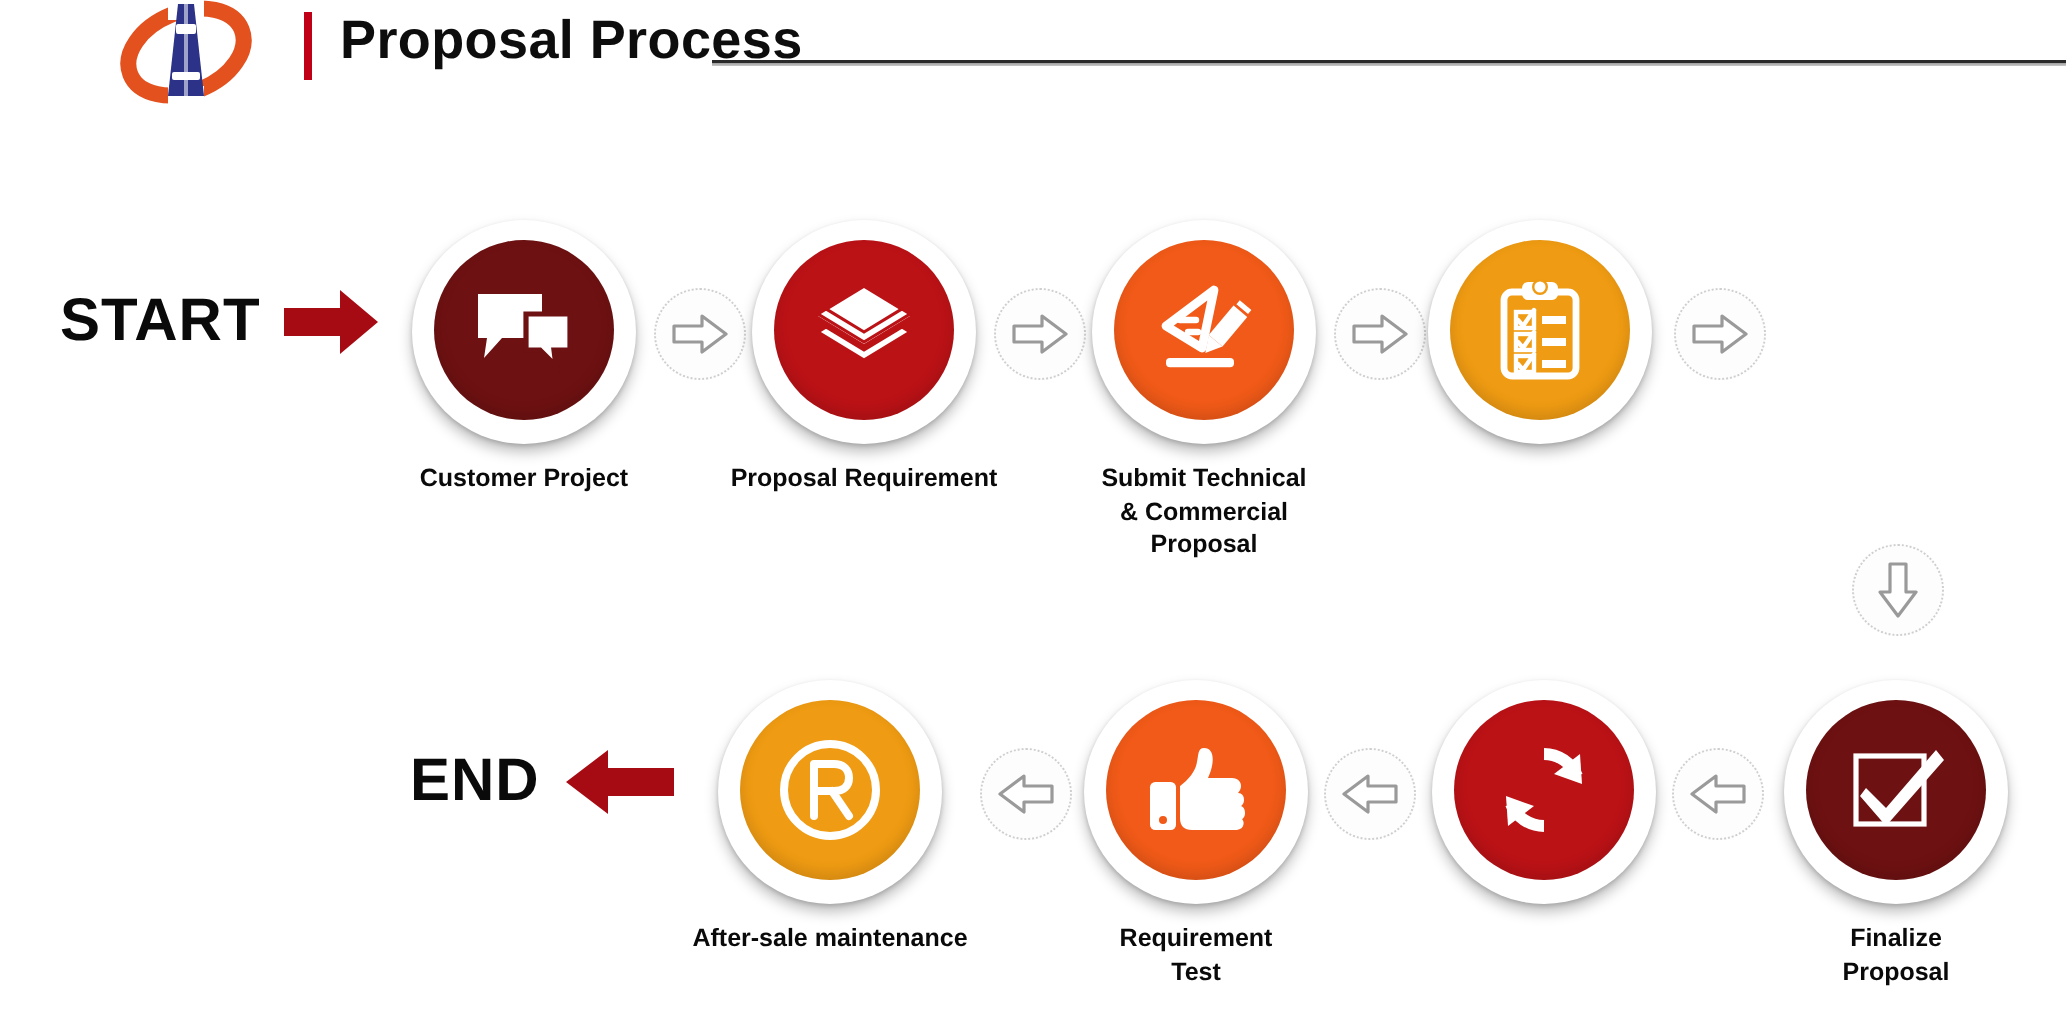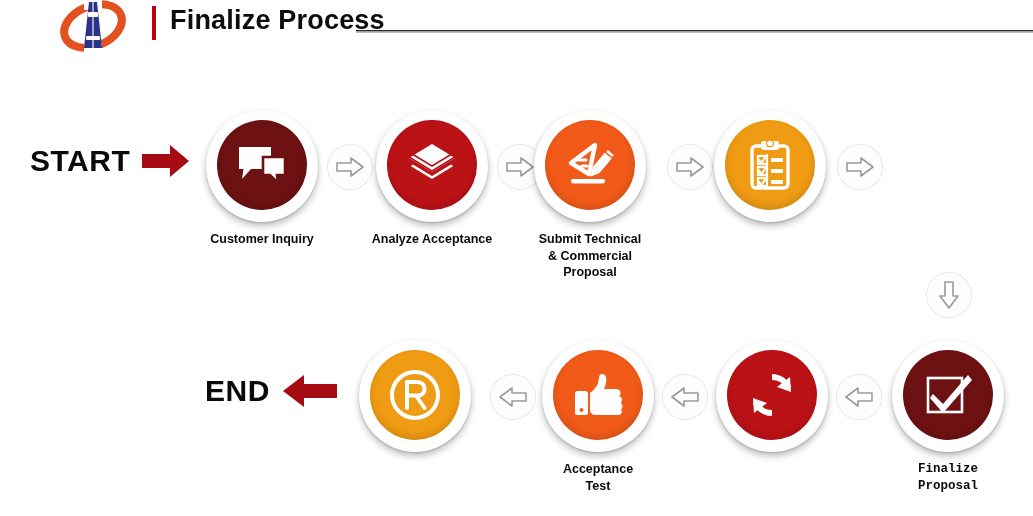--- a/index.html
+++ b/index.html
@@ -139,21 +139,21 @@
       <rect x="28" y="43" width="18" height="9" fill="#ffffff"></rect>
 
       <path d="M33 2 L41 2 L46 48 L28 48 Z" fill="#2b3288"></path>
       <rect x="32" y="12" width="10" height="5" rx="1" fill="#ffffff"></rect>
       <rect x="30" y="36" width="14" height="4" rx="1" fill="#ffffff"></rect>
       <rect x="36" y="2" width="2" height="46" fill="#ffffff" opacity="0.55"></rect>
     </svg>
   </div>
 
   <div id="title-bar-mark"></div>
-  <div id="page-title">Finalize Process</div>
+  <div id="page-title">Proposal Process</div>
   <div id="title-rule"></div>
 </div>
 
 <div id="row1" class="row">
 
   <div class="endcap" style="left:30px; top:44px;">
     <span class="endcap-text">START</span>
     <span>
       <svg width="48" height="34" viewBox="0 0 48 34">
         <path d="M0 10 L28 10 L28 1 L47 17 L28 33 L28 24 L0 24 Z" fill="#a60b13"></path>
@@ -166,21 +166,21 @@
       <div class="disc-ring"></div>
       <div class="disc" style="background:#6e1112;">
         <span>
           <svg width="50" height="44" viewBox="0 0 50 44">
             <path d="M2 4 H34 V26 H14 L5 36 L6.5 26 H2 Z" fill="#ffffff"></path>
             <path d="M26 14 H48 V32 H40 L41 40 L33 32 H26 Z" fill="#ffffff" stroke="#6e1112" stroke-width="2.6"></path>
           </svg>
         </span>
       </div>
     </div>
-    <div class="node-label">Customer Inquiry</div>
+    <div class="node-label">Customer Project</div>
   </div>
 
   <div class="conn" style="left:327px; top:44px;">
     <span>
       <svg width="28" height="22" viewBox="0 0 28 22">
         <path d="M1 7 L15 7 L15 2 L27 11 L15 20 L15 15 L1 15 Z" fill="#ffffff" stroke="#9a9a9a" stroke-width="1.6" stroke-linejoin="round"></path>
       </svg>
     </span>
   </div>
 
@@ -190,32 +190,32 @@
       <div class="disc" style="background:#bb1216;">
         <span>
           <svg width="50" height="46" viewBox="0 0 50 46">
             <path d="M25 2 L48 16 L25 30 L2 16 Z" fill="#ffffff"></path>
             <path d="M25 24 L44 12.5 L48 15 L25 29 L2 15 L6 12.5 Z" fill="#ffffff" stroke="#bb1216" stroke-width="1.6"></path>
             <path d="M25 33 L44 21.5 L48 24 L25 38 L2 24 L6 21.5 Z" fill="#ffffff" stroke="#bb1216" stroke-width="1.6"></path>
           </svg>
         </span>
       </div>
     </div>
-    <div class="node-label">Analyze Acceptance</div>
+    <div class="node-label">Proposal Requirement</div>
   </div>
 
   <div class="conn" style="left:497px; top:44px;">
     <span>
       <svg width="28" height="22" viewBox="0 0 28 22">
         <path d="M1 7 L15 7 L15 2 L27 11 L15 20 L15 15 L1 15 Z" fill="#ffffff" stroke="#9a9a9a" stroke-width="1.6" stroke-linejoin="round"></path>
       </svg>
     </span>
   </div>
 
-  <div class="node" style="left:520px; top:10px;">
+  <div class="node" style="left:532px; top:10px;">
     <div class="disc-wrap">
       <div class="disc-ring"></div>
       <div class="disc" style="background:#f15a18;">
         <span>
           <svg width="50" height="48" viewBox="0 0 50 48">
             <path d="M6 22 L30 4 L24 33 Z" fill="none" stroke="#ffffff" stroke-width="4.4" stroke-linejoin="round"></path>
             <path d="M13 19 L21 19" stroke="#ffffff" stroke-width="3.2" stroke-linecap="round"></path>
             <path d="M17 25 L22 25" stroke="#ffffff" stroke-width="3.2" stroke-linecap="round"></path>
             <g transform="rotate(40 33 26)">
               <rect x="29" y="6" width="9" height="24" fill="#ffffff"></rect>
@@ -298,20 +298,21 @@
       <div class="disc-ring"></div>
       <div class="disc" style="background:#ef9b13;">
         <span>
           <svg width="60" height="60" viewBox="0 0 60 60">
             <circle cx="30" cy="30" r="23" fill="none" stroke="#ffffff" stroke-width="4"></circle>
             <path d="M22 43 L22 17 L32 17 C37 17 39.5 20 39.5 24 C39.5 28 37 30.5 32 30.5 L24 30.5 M31 30.5 L39.5 43" fill="none" stroke="#ffffff" stroke-width="4" stroke-linecap="round" stroke-linejoin="round"></path>
           </svg>
         </span>
       </div>
     </div>
+    <div class="node-label">After-sale maintenance</div>
   </div>
 
   <div class="conn" style="left:490px; top:44px;">
     <span>
       <svg width="28" height="22" viewBox="0 0 28 22">
         <path d="M27 7 L13 7 L13 2 L1 11 L13 20 L13 15 L27 15 Z" fill="#ffffff" stroke="#9a9a9a" stroke-width="1.6" stroke-linejoin="round"></path>
       </svg>
     </span>
   </div>
 
@@ -321,21 +322,21 @@
       <div class="disc" style="background:#f15a18;">
         <span>
           <svg width="52" height="48" viewBox="0 0 52 48">
             <rect x="3" y="20" width="13" height="24" rx="2.6" fill="#ffffff"></rect>
             <circle cx="9.5" cy="39" r="2" fill="#f15a18"></circle>
             <path d="M18 22 C18 22 24 18 26 12 C27.5 7 26.5 3 30 3 C34 3 35 7 34 12 C33.4 15 32 18 32 18 L44 18 C47 18 48.5 20 48.5 22 C48.5 24 47 25.5 47 25.5 C49 25.5 50 27 50 29 C50 31 48.5 32 48.5 32 C50 32.5 50.5 34 50.5 35.6 C50.5 37.6 49 38.6 49 38.6 C50 39.4 50 41 49.4 42.2 C48.7 43.6 47 44 45 44 L24 44 C20 44 18 42 18 38 Z" fill="#ffffff"></path>
           </svg>
         </span>
       </div>
     </div>
-    <div class="node-label">Acceptance
+    <div class="node-label">Requirement
 Test</div>
   </div>
 
   <div class="conn" style="left:662px; top:44px;">
     <span>
       <svg width="28" height="22" viewBox="0 0 28 22">
         <path d="M27 7 L13 7 L13 2 L1 11 L13 20 L13 15 L27 15 Z" fill="#ffffff" stroke="#9a9a9a" stroke-width="1.6" stroke-linejoin="round"></path>
       </svg>
     </span>
   </div>
@@ -357,21 +358,21 @@
   </div>
 
   <div class="conn" style="left:836px; top:44px;">
     <span>
       <svg width="28" height="22" viewBox="0 0 28 22">
         <path d="M27 7 L13 7 L13 2 L1 11 L13 20 L13 15 L27 15 Z" fill="#ffffff" stroke="#9a9a9a" stroke-width="1.6" stroke-linejoin="round"></path>
       </svg>
     </span>
   </div>
 
-  <div class="node" style="left:878px; top:10px;font-family:Liberation Mono, monospace;">
+  <div class="node" style="left:878px; top:10px;">
     <div class="disc-wrap">
       <div class="disc-ring"></div>
       <div class="disc" style="background:#6e1112;">
         <span>
           <svg width="52" height="50" viewBox="0 0 52 50">
             <rect x="6" y="8" width="34" height="34" fill="none" stroke="#ffffff" stroke-width="2.6"></rect>
             <path d="M11 24 L21 34 L46 5 L50 10 L21 43 L8 28 Z" fill="#ffffff"></path>
           </svg>
         </span>
       </div>

